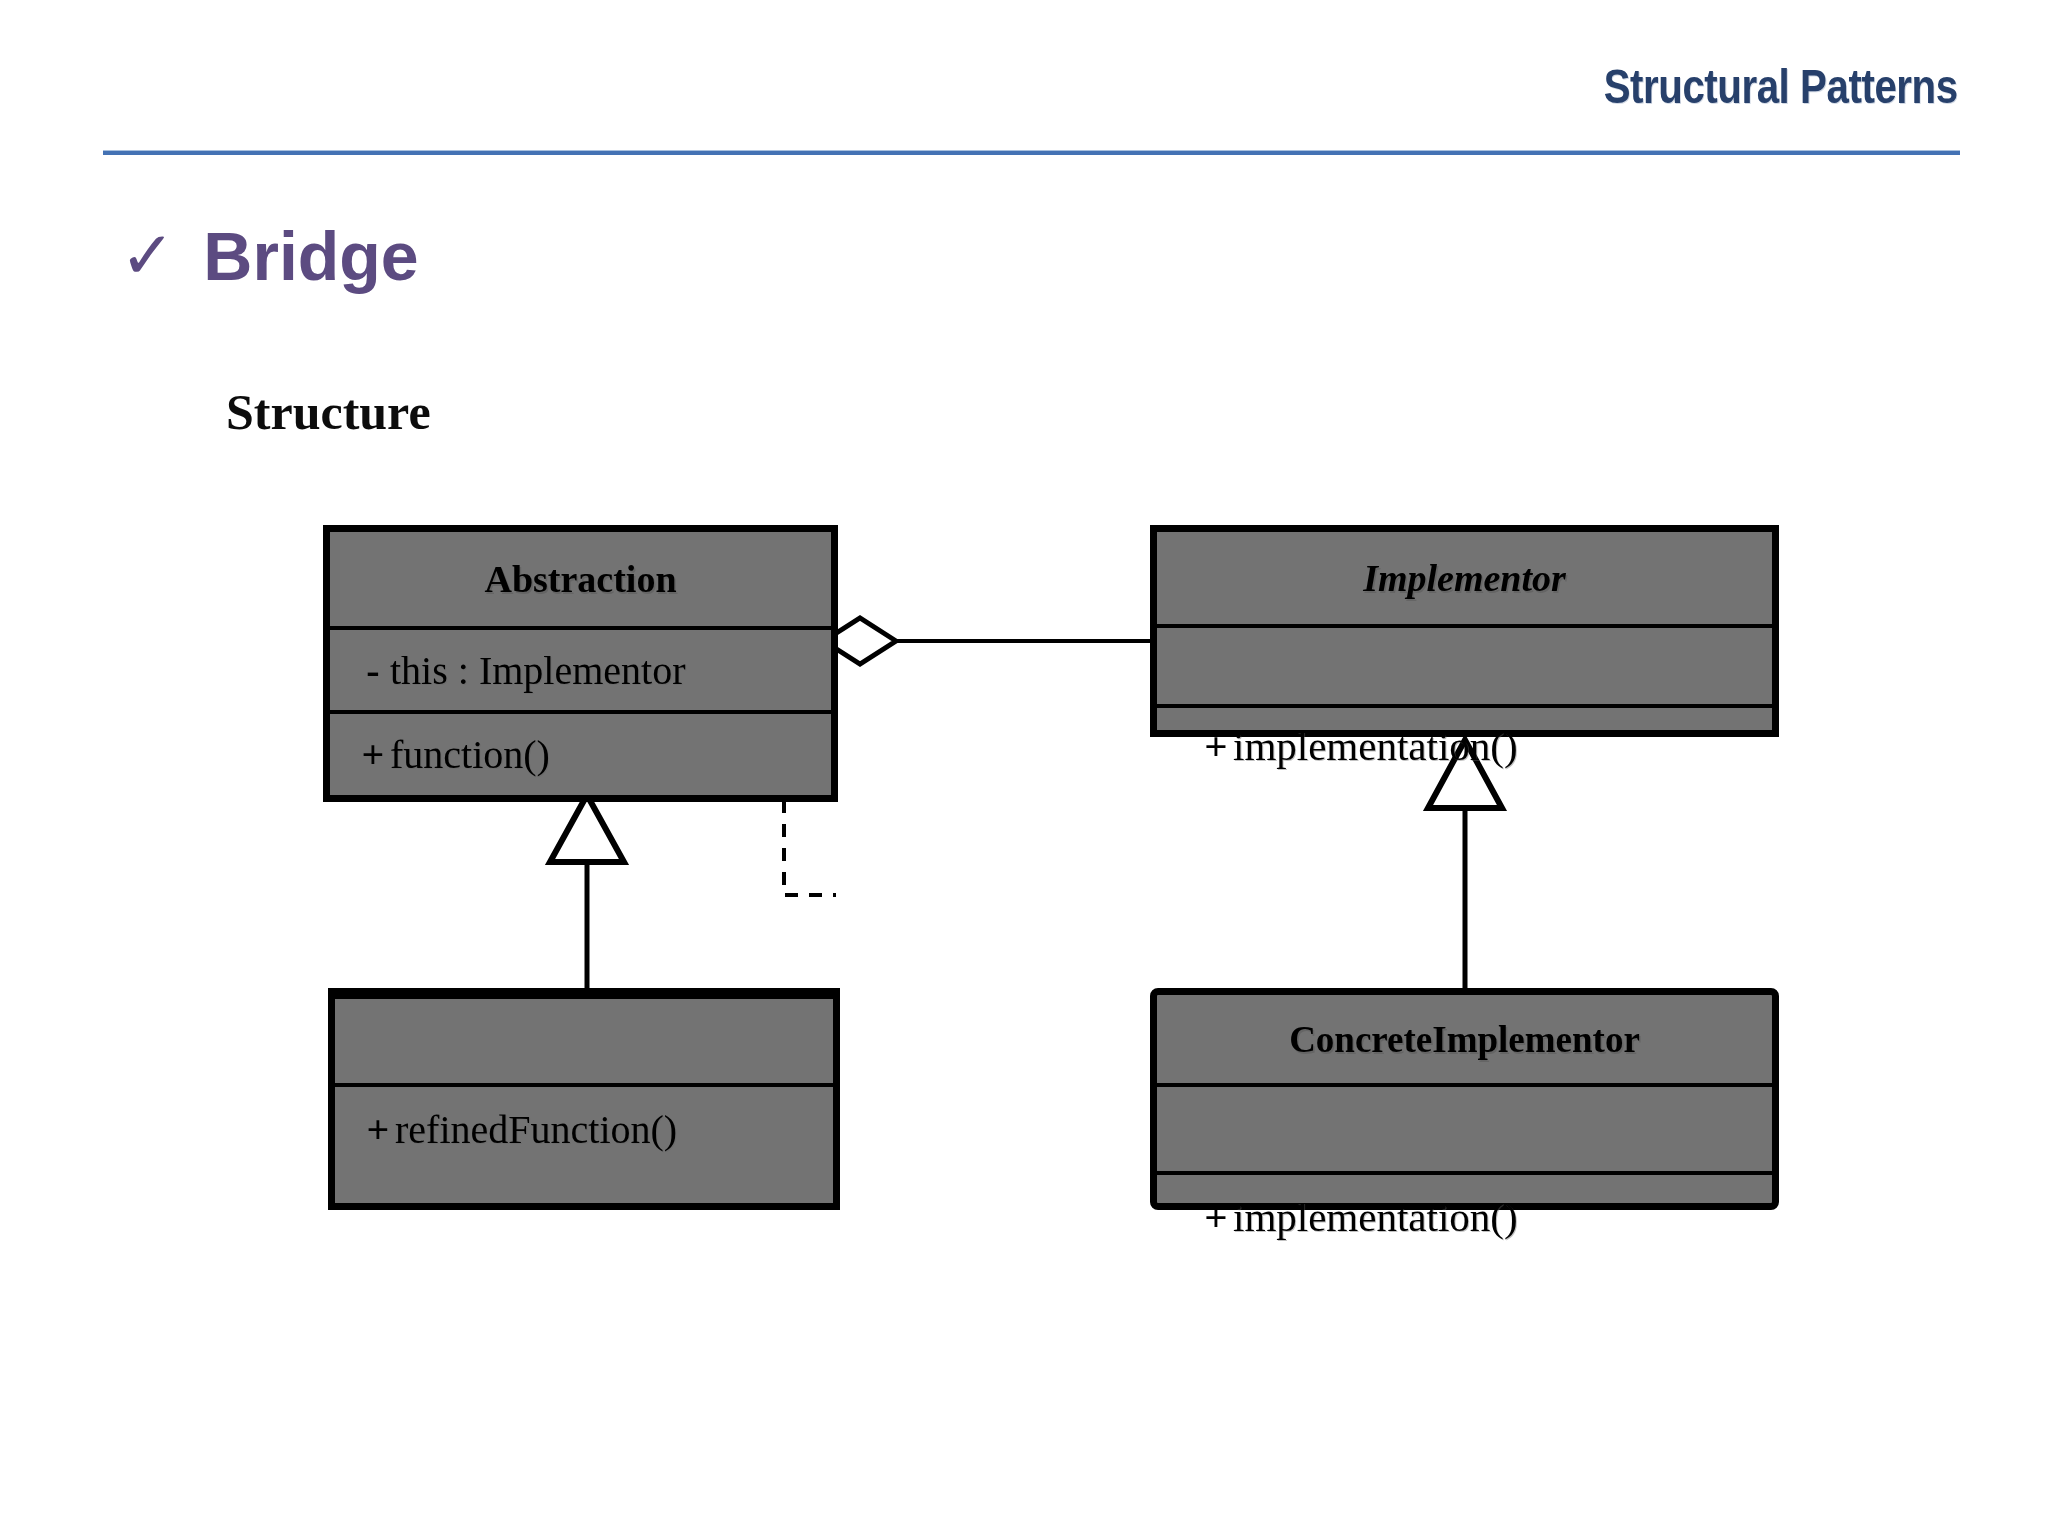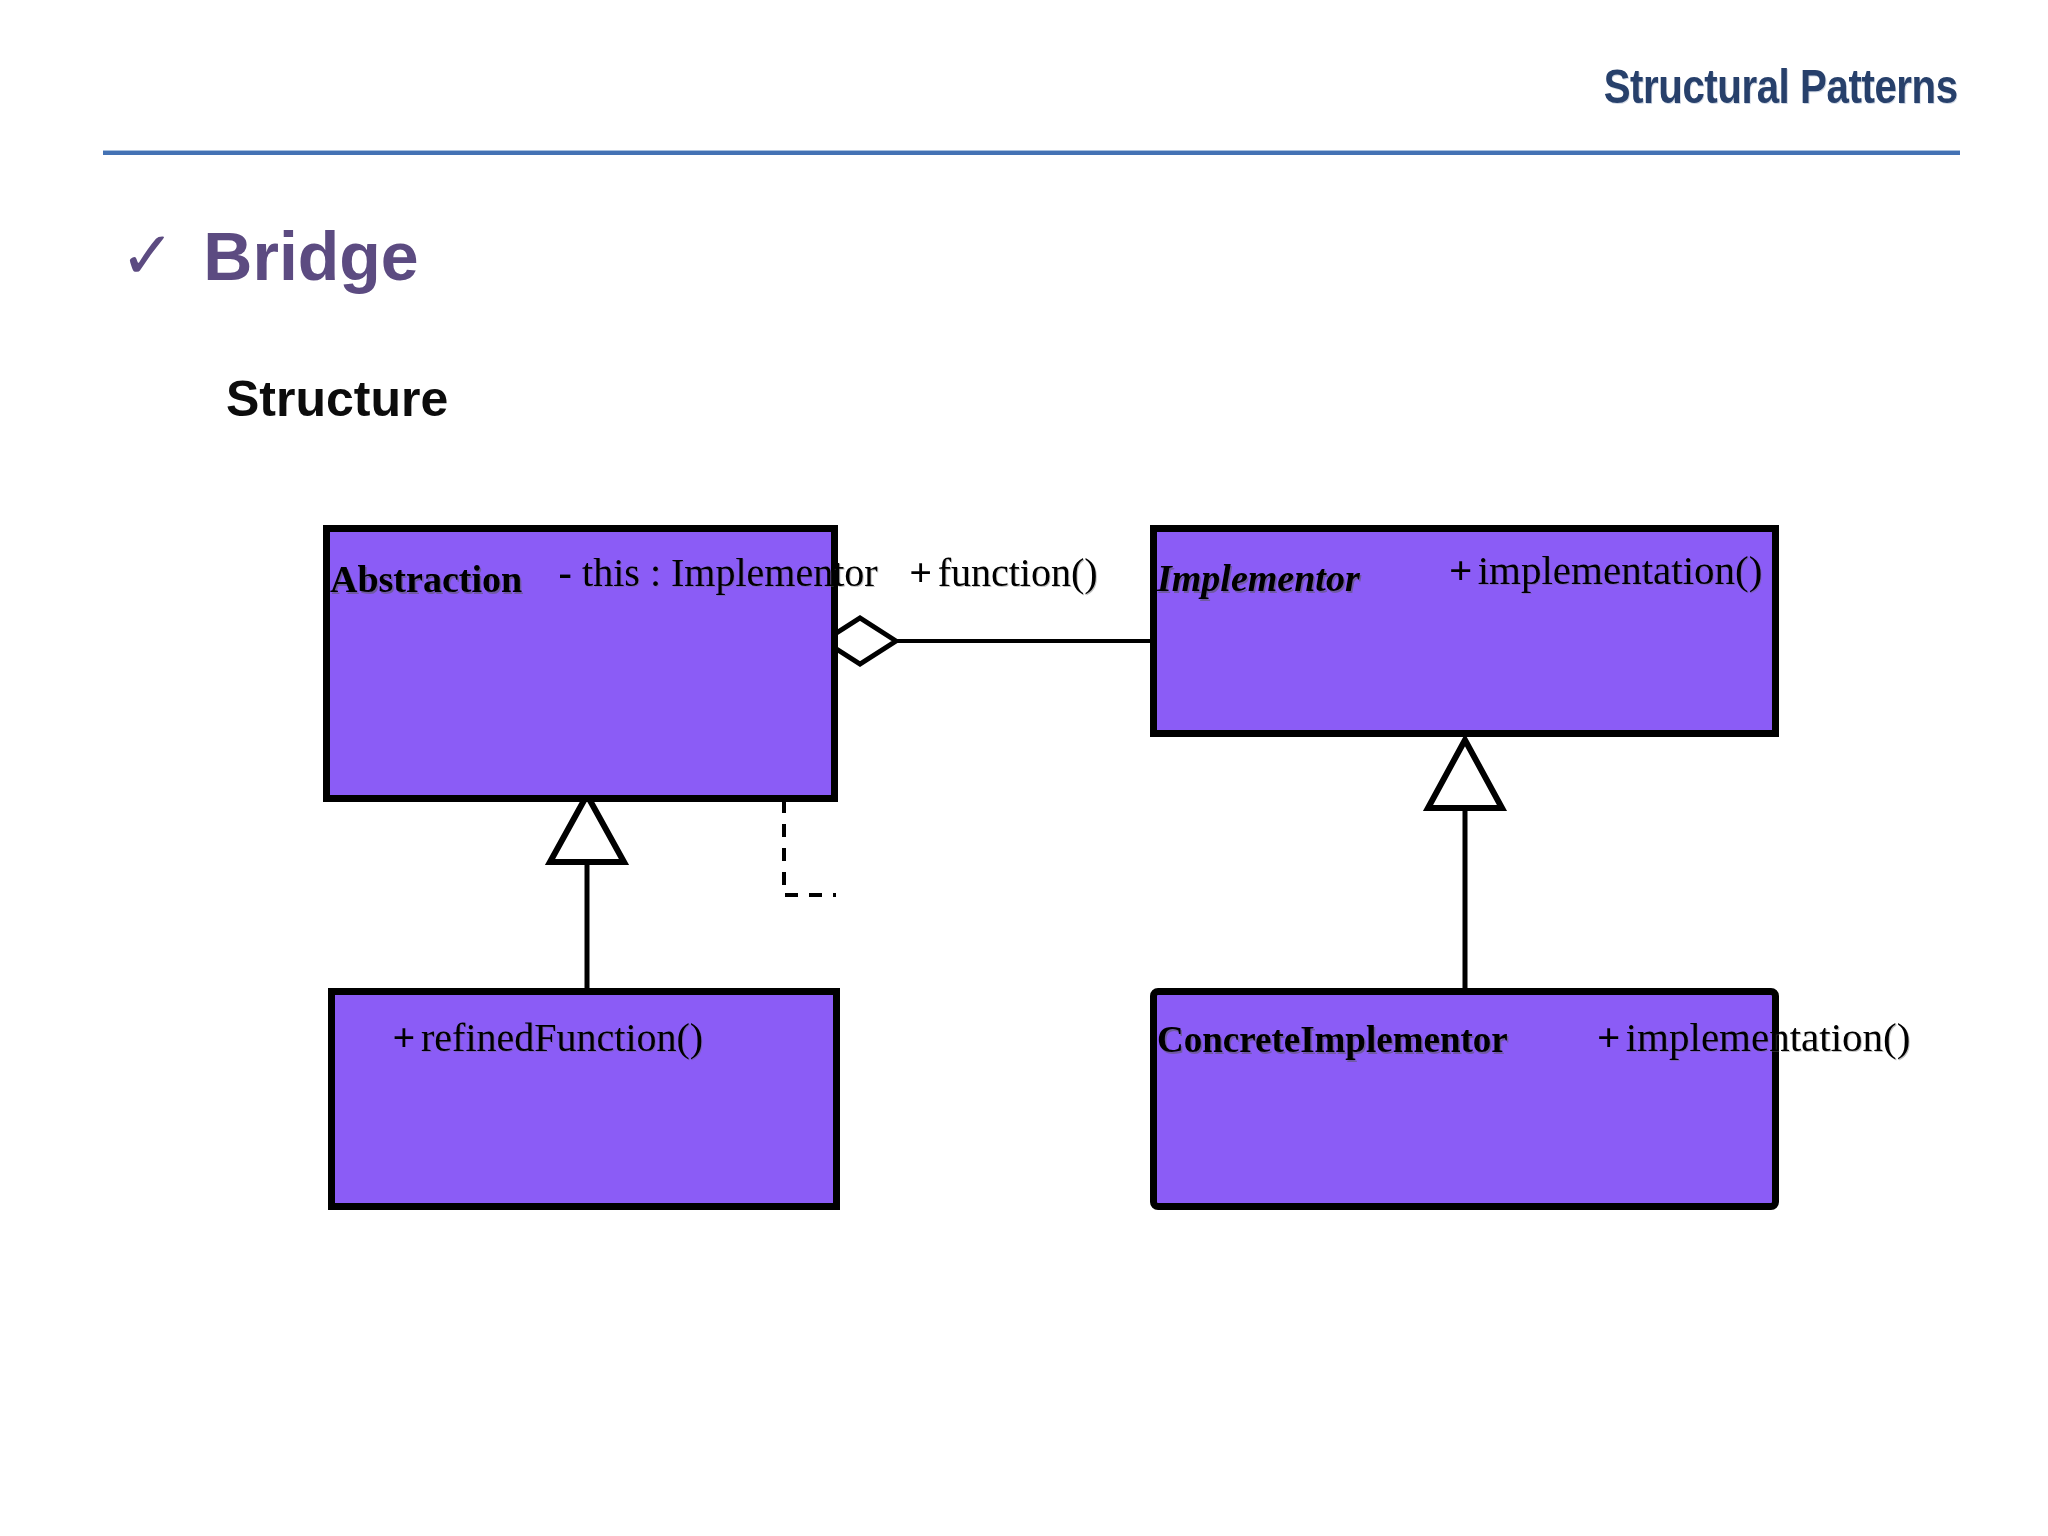--- a/index.html
+++ b/index.html
@@ -67,49 +67,49 @@
   #title-text {
     font-size: 68px;
     line-height: 1;
     font-weight: bold;
     color: #5c4b81;
     font-family: "Liberation Sans", sans-serif;
   }
   #subtitle-text {
     position: absolute;
     left: 226px;
-    top: 370px;
+    top: 383px;
     font-size: 50px;
     font-weight: bold;
     color: #0c0c0c;
-    font-family: Liberation Sans, sans-serif;
+    font-family: Liberation Serif, serif;
   }
 
   
   #diagram {
     position: absolute;
     left: 0;
     top: 0;
     width: 2048px;
     height: 1536px;
   }
   #diagram svg {
     position: absolute;
     left: 0;
     top: 0;
   }
 
   
   .uml-box {
     position: absolute;
     box-sizing: border-box;
-    background: #8b5cf6;
+    background: #737373;
     border: 7px solid #000000;
     display: flex;
-    flex-direction: row;
+    flex-direction: column;
   }
   .uml-name {
     flex: 0 0 auto;
     text-align: center;
     font-family: "Liberation Serif", serif;
     font-weight: bold;
     color: #000000;
     display: flex;
     align-items: center;
     justify-content: center;

